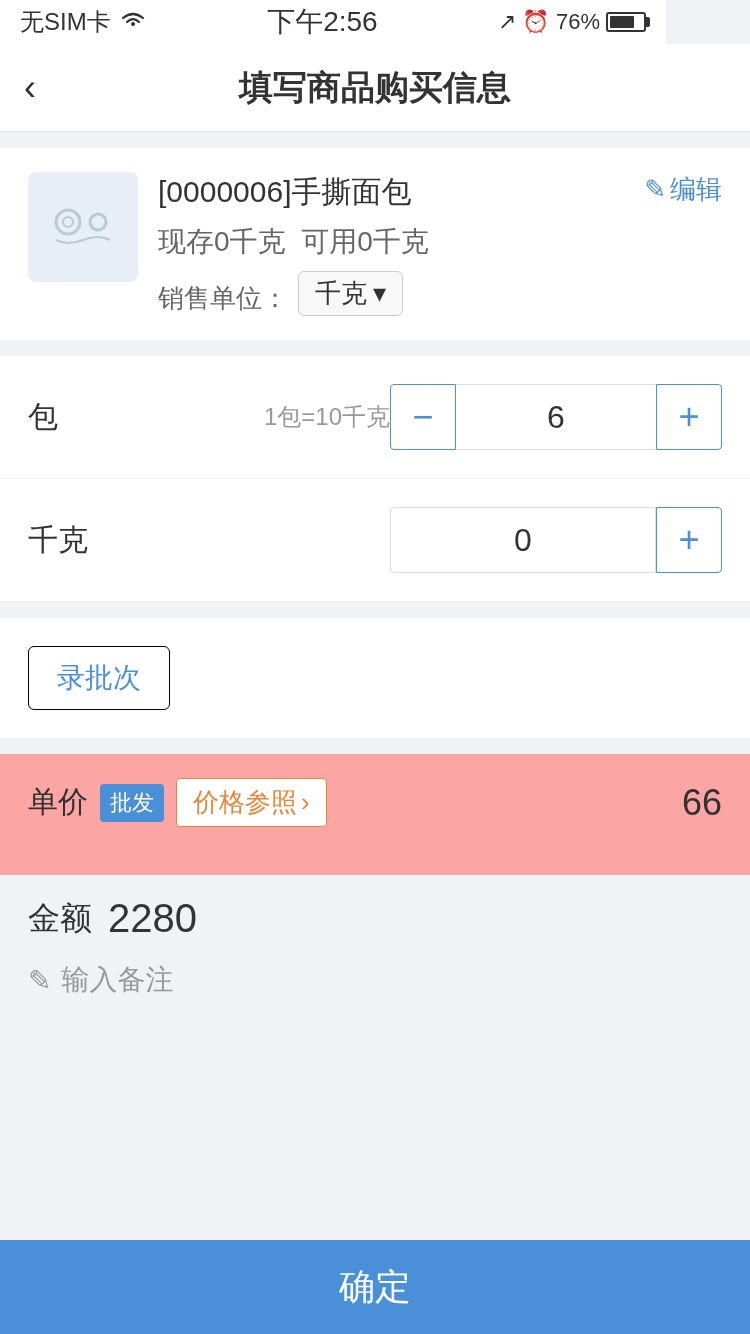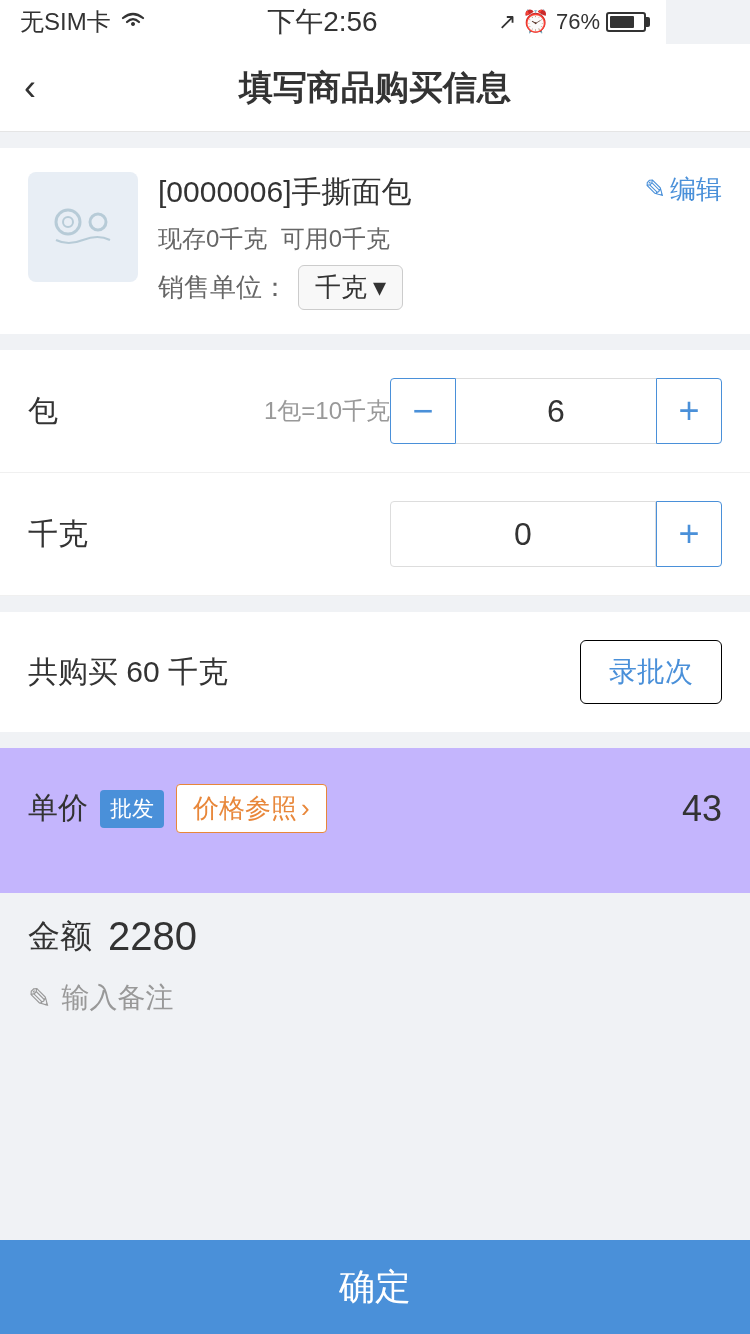--- a/index.html
+++ b/index.html
@@ -79,22 +79,22 @@
       background: #e8eef5;
       border-radius: 8px;
       display: flex;
       align-items: center;
       justify-content: center;
       flex-shrink: 0;
     }
     .product-image svg { opacity: 0.5; }
     .product-info { flex: 1; }
     .product-name { font-size: 30px; font-weight: 500; color: #333; margin-bottom: 10px; }
-    .product-stock { font-size: 24px; color: #666; margin-bottom: 10px; }
-    .product-unit { font-size: 26px; color: #666; display: flex; align-items: center; gap: 10px; }
+    .product-stock { font-size: 28px; color: #666; margin-bottom: 10px; }
+    .product-unit { font-size: 26px; color: #666; display: flex; align-items: flex-end; gap: 10px; }
     .unit-select {
       border: 1px solid #ccc;
       border-radius: 6px;
       padding: 4px 16px;
       font-size: 26px;
       color: #333;
       background: #f8f8f8;
       display: flex;
       align-items: center;
       gap: 6px;
@@ -174,23 +174,23 @@
       color: #4a90d9;
       background: #fff;
       padding: 12px 28px;
       border-radius: 6px;
       font-size: 28px;
       cursor: pointer;
     }
 
     
     .price-section {
-      background: #c4b5fd;
+      background: #fca5a5;
       margin-top: 16px;
-      padding: 36px 28px;
+      padding: 24px 28px;
     }
     .price-row {
       display: flex;
       align-items: center;
       justify-content: space-between;
       margin-bottom: 24px;
     }
     .price-left { display: flex; align-items: center; gap: 12px; }
     .price-label { font-size: 30px; color: #333; }
     .badge-pi {
@@ -333,37 +333,34 @@
       <span class="quantity-label">千克</span>
     </div>
     <div class="quantity-controls">
       <input class="qty-input qty-input-left" type="text" value="0" readonly="" style="width: 266px; border-radius: 4px 0px 0px 4px; border: 1px solid rgb(221, 221, 221);">
       <button class="qty-btn qty-btn-right">+</button>
     </div>
   </div>
 </div>
 
 <div class="summary-row">
-  <div class="summary-text">
-    <span>共购买</span>&nbsp;<span>60</span>&nbsp;<span>千克</span>
-  </div>
   <button class="batch-btn">录批次</button>
 </div>
 
 <div class="price-section">
   <div class="price-row">
     <div class="price-left">
       <span class="price-label">单价</span>
       <span class="badge-pi">批发</span>
       <button class="price-ref-btn">
         <span>价格参照</span>
         <span>›</span>
       </button>
     </div>
-    <span class="price-value">43</span>
+    <span class="price-value">66</span>
   </div>
 </div>
 
 <div class="amount-section">
   <div class="amount-row">
     <span class="amount-label">金额</span>
     <span class="amount-value">2280</span>
   </div>
   <div class="remark-row">
     <span>✎</span>

